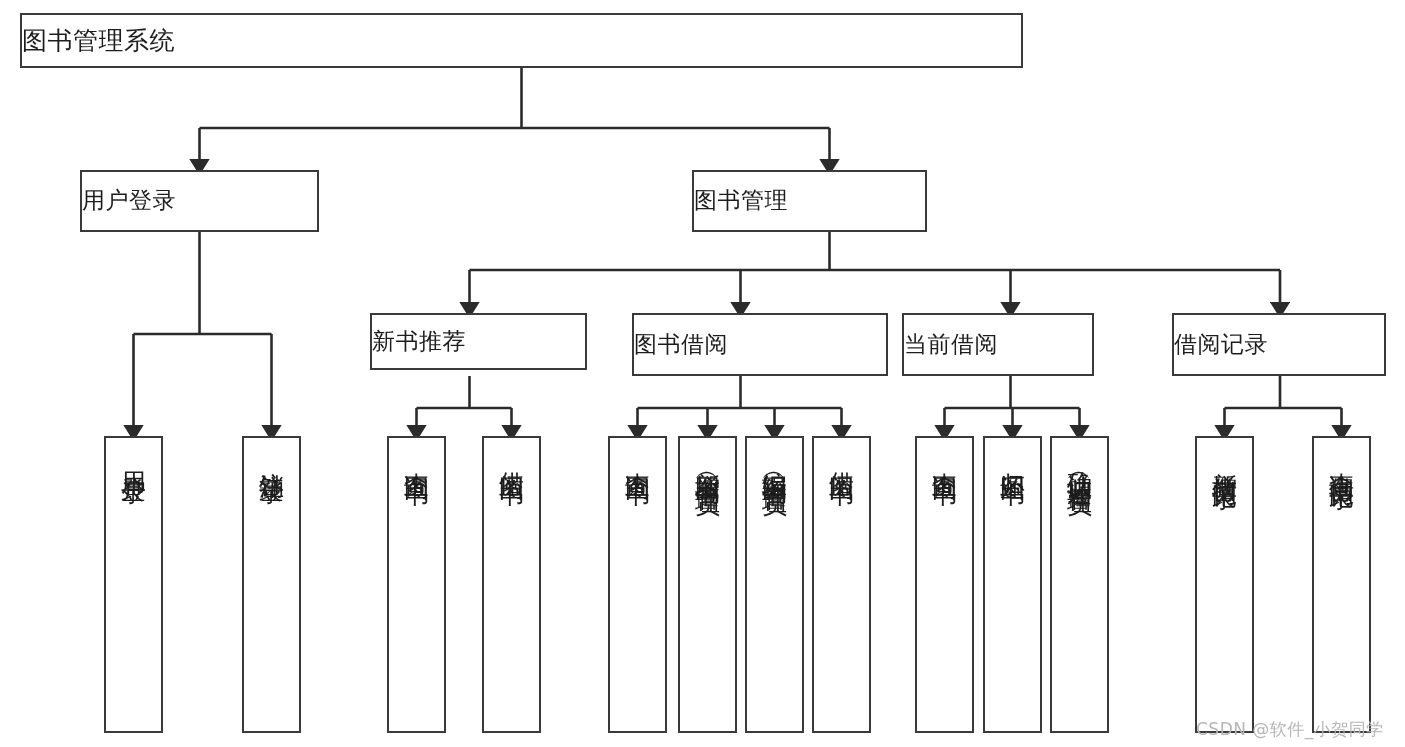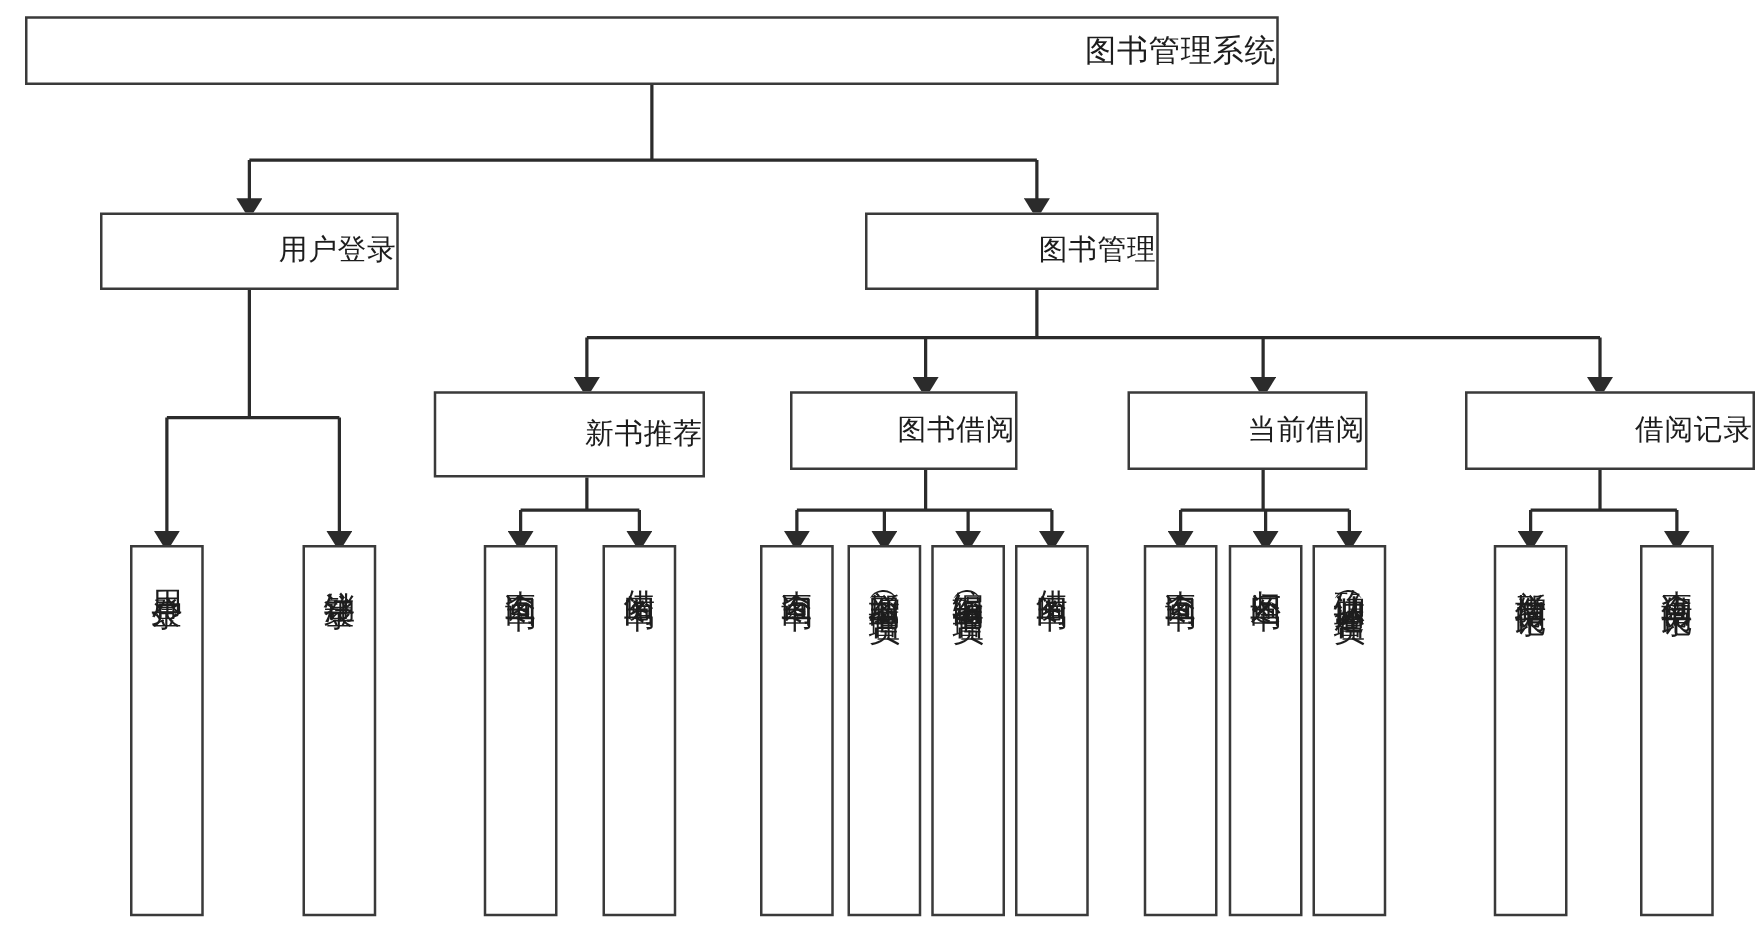--- a/index.html
+++ b/index.html
@@ -26,21 +26,21 @@
     height: 747px;
     pointer-events: none;
   }
   .node {
     position: absolute;
     box-sizing: border-box;
     border: 2.5px solid #3a3a3a;
     background: #ffffff;
     display: flex;
     align-items: center;
-    justify-content: flex-end;
+    justify-content: flex-start;
     color: #1d1d1d;
   }
   .node-label {
     display: block;
     text-align: center;
     line-height: 1.18;
     letter-spacing: 0.5px;
   }
   
   .node.horizontal .node-label {
@@ -124,30 +124,30 @@
     <span class="node-label">图书管理系统</span>
   </div>
 
   <div class="node horizontal" style="left: 80px; top: 170px; width: 239px; height: 62px;">
     <span class="node-label">用户登录</span>
   </div>
   <div class="node horizontal" style="left: 692px; top: 170px; width: 235px; height: 62px;">
     <span class="node-label">图书管理</span>
   </div>
 
-  <div class="node horizontal" style="left: 347px; top: 313px; width: 217px; height: 69px;">
+  <div class="node horizontal" style="left: 370px; top: 313px; width: 217px; height: 57px;">
     <span class="node-label">新书推荐</span>
   </div>
-  <div class="node horizontal" style="left: 632px; top: 313px; width: 182px; height: 63px; padding-left: 31px;">
+  <div class="node horizontal" style="left: 632px; top: 313px; width: 256px; height: 63px;">
     <span class="node-label">图书借阅</span>
   </div>
   <div class="node horizontal" style="left: 902px; top: 313px; width: 192px; height: 63px;">
     <span class="node-label">当前借阅</span>
   </div>
-  <div class="node horizontal" style="left: 1172px; top: 313px; width: 232px; height: 63px;">
+  <div class="node horizontal" style="left: 1172px; top: 313px; width: 214px; height: 63px;">
     <span class="node-label">借阅记录</span>
   </div>
 
   <div class="node vertical" style="left: 104px; top: 436px; width: 59px; height: 297px;">
     <span class="node-label">用户登录</span>
   </div>
   <div class="node vertical" style="left: 242px; top: 436px; width: 59px; height: 297px;">
     <span class="node-label">注销登录</span>
   </div>
   <div class="node vertical" style="left: 387px; top: 436px; width: 59px; height: 297px;">
@@ -177,14 +177,15 @@
   <div class="node vertical" style="left: 1050px; top: 436px; width: 59px; height: 297px;">
     <span class="node-label">确认归还（管理员）</span>
   </div>
   <div class="node vertical" style="left: 1195px; top: 436px; width: 59px; height: 297px;">
     <span class="node-label">新增借阅记录</span>
   </div>
   <div class="node vertical" style="left: 1312px; top: 436px; width: 59px; height: 297px;">
     <span class="node-label">查询借阅记录</span>
   </div>
 
+  <div class="watermark" style="left: 1196px; top: 718px;">CSDN @软件_小贺同学</div>
 
 </div>
 
 </body></html>

